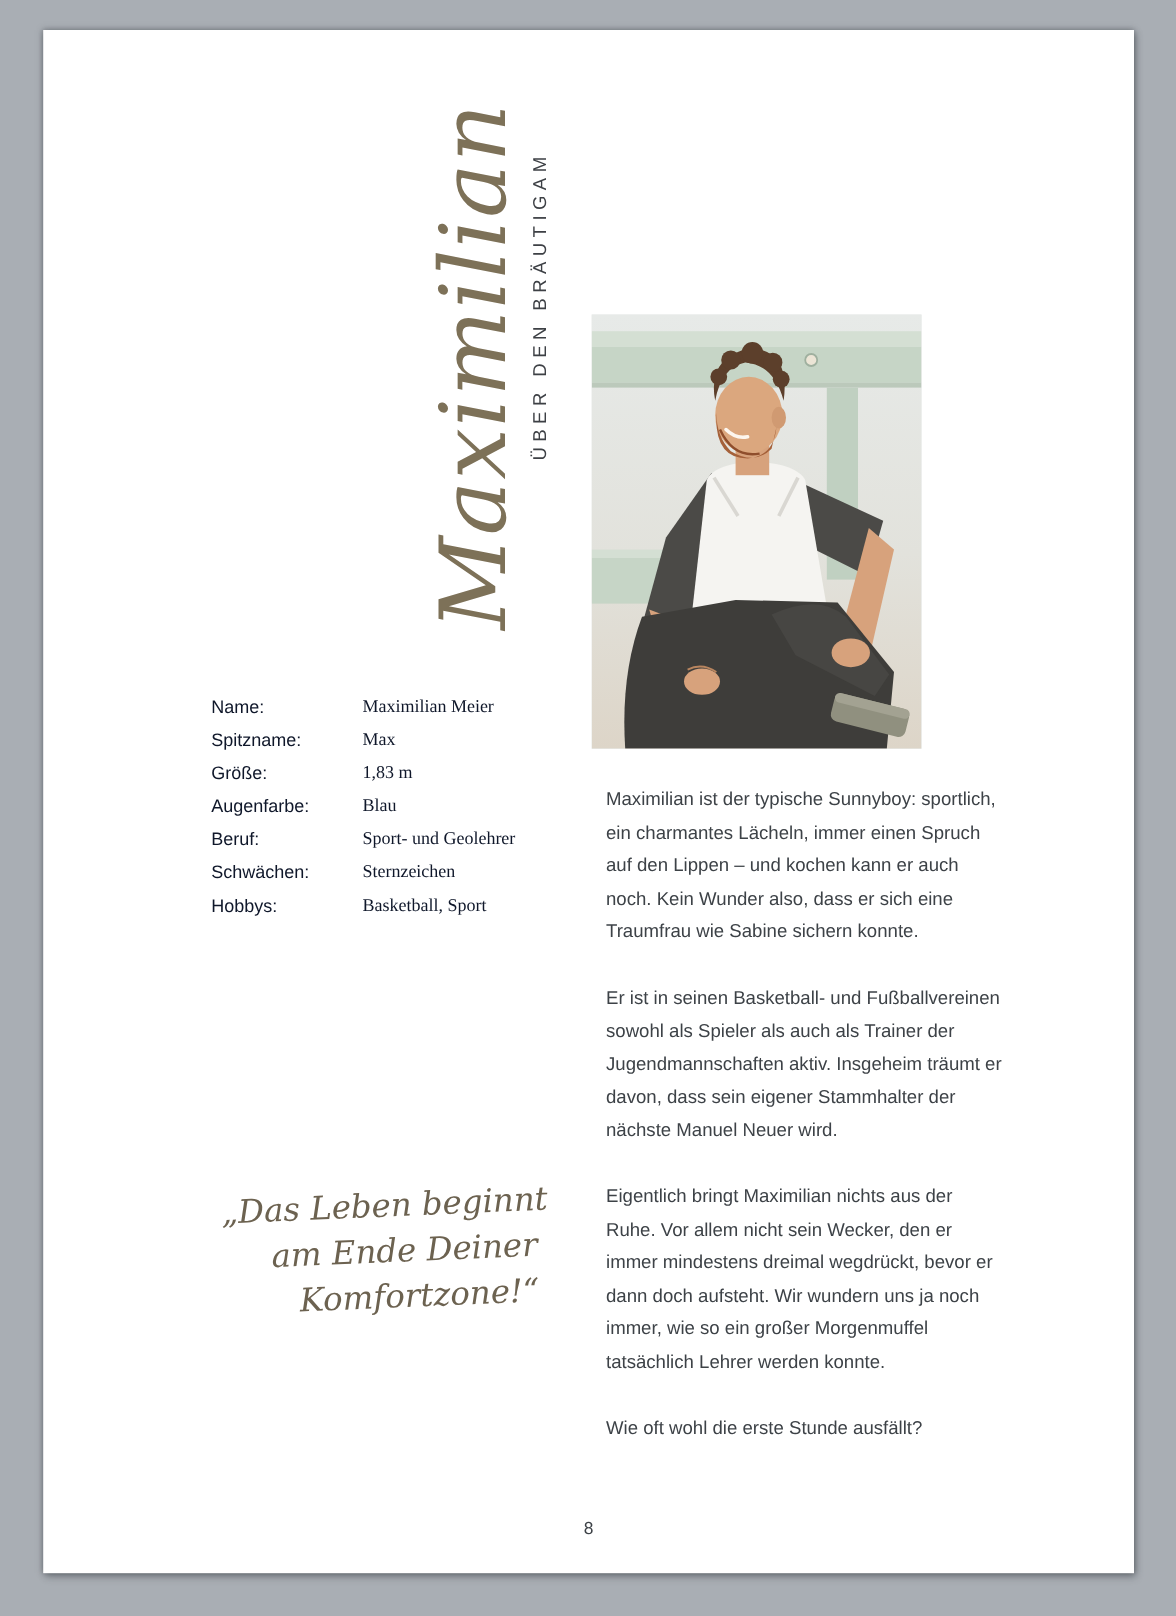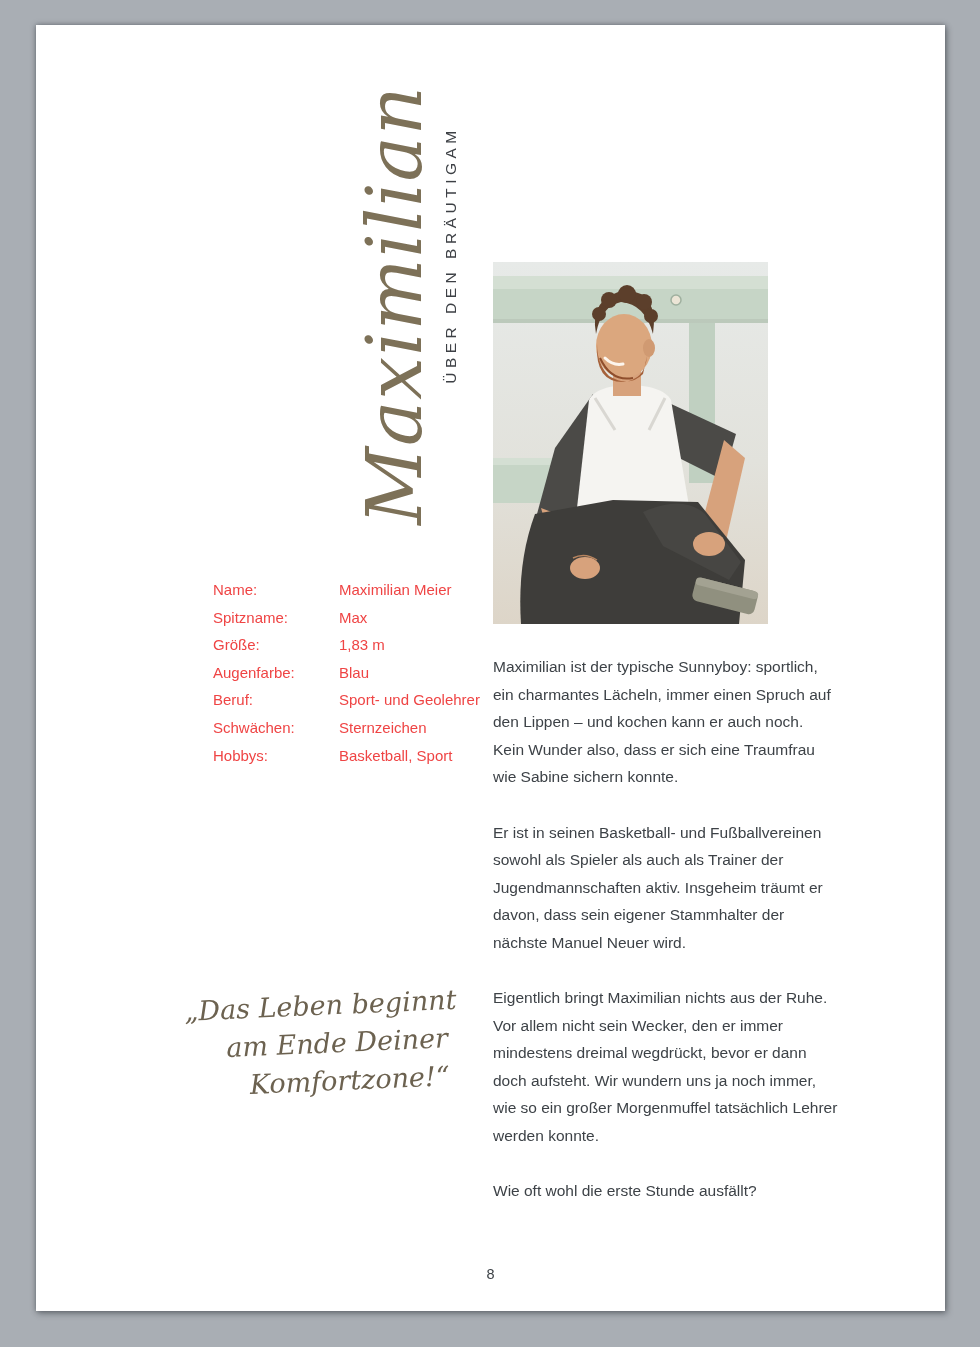--- a/index.html
+++ b/index.html
@@ -67,30 +67,29 @@
     overflow: hidden;
     background: #e5e8e6;
   }
   .photo svg { display: block; }
   
   .facts {
     position: absolute;
     left: 140px;
     top: 551px;
     width: 310px;
-    color: #ef4444;
+    color: #0f172a;
     font-size: 15px;
-    margin-left: 37px;
   }
   .fact-row {
     display: flex;
     line-height: 27.6px;
   }
   .fact-label { width: 126px; flex: 0 0 126px; }
-  .fact-value { flex: 1; }
+  .fact-value { flex: 1; font-family: Liberation Serif, serif; }
   
   .quote {
     position: absolute;
     left: 150px;
     top: 962px;
     width: 262px;
     text-align: right;
     transform: rotate(-2.5deg);
     font-family: "DejaVu Serif", serif;
     font-style: italic;
@@ -102,21 +101,21 @@
   
   .main-text {
     position: absolute;
     left: 457px;
     top: 628px;
     width: 345px;
     color: #3d4247;
     font-size: 15.5px;
   }
   .main-text p {
-    margin: 0 0 28px 0;
+    margin: 0 0 28px 12px;
     line-height: 27.5px;
   }
   
   .page-number {
     position: absolute;
     left: 0;
     top: 1239px;
     width: 909px;
     text-align: center;
     font-size: 14.5px;

